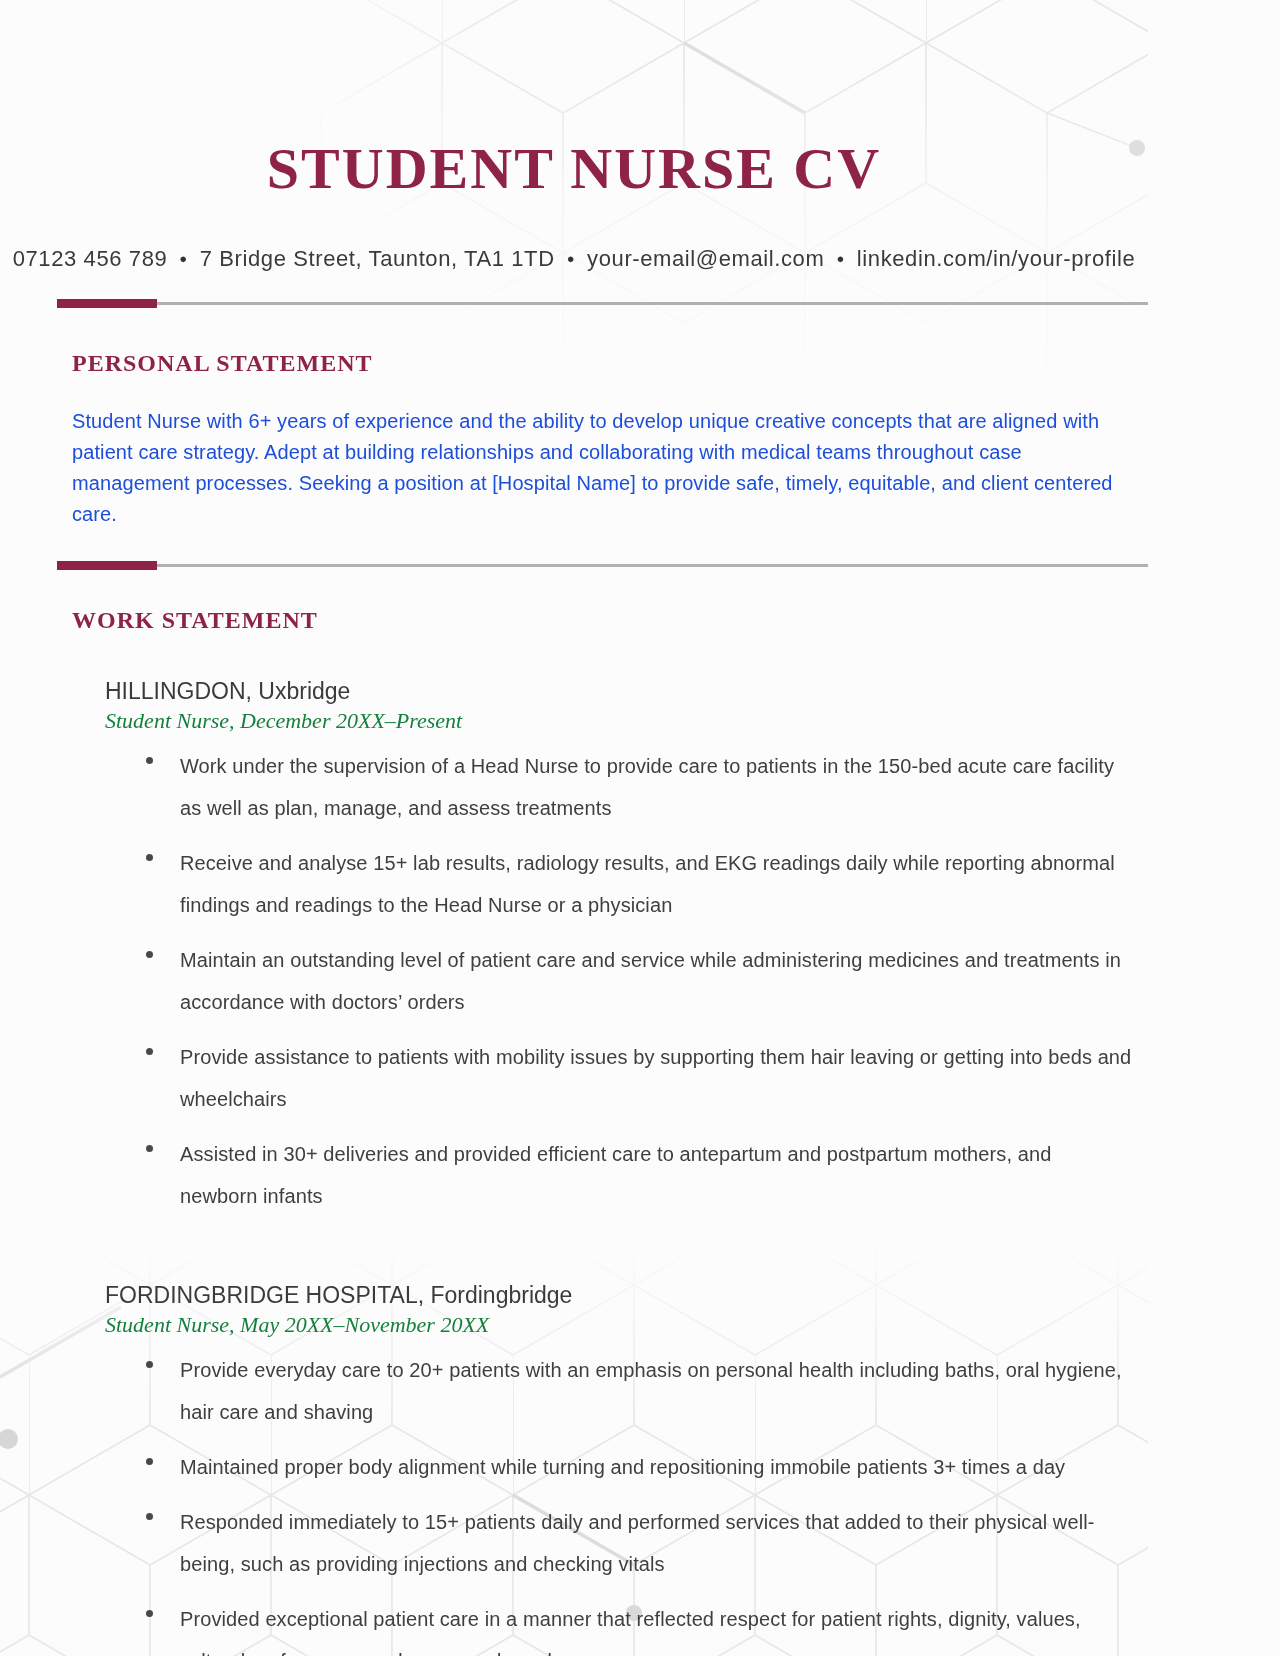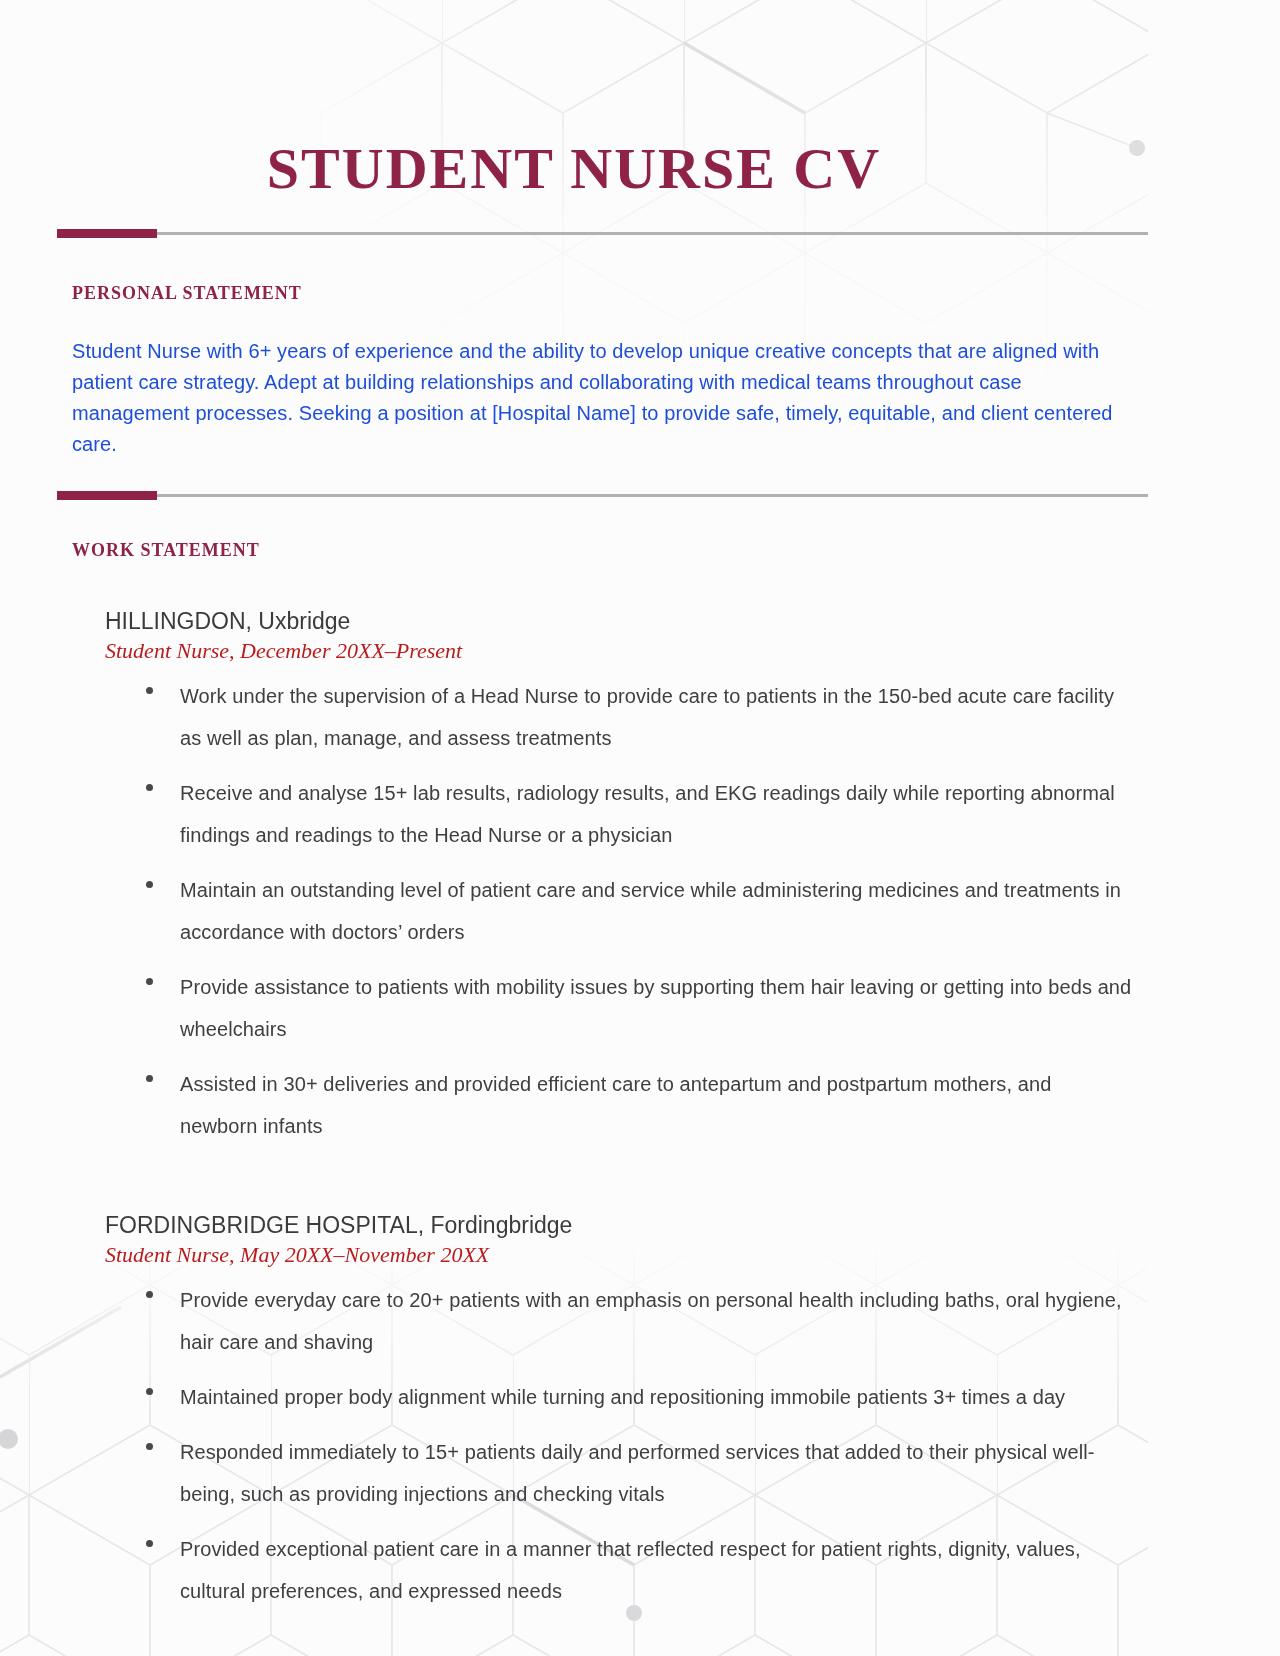--- a/index.html
+++ b/index.html
@@ -51,21 +51,21 @@
   }
   .divider .accent-block { width: 100px; height: 9px; background: #8e2247; }
   .divider .gray-line { flex: 1; height: 3px; background: #b1b1b3; }
   .divider.d1 { margin-top: 27px; }
   .divider.d2 { margin-top: 31px; }
 
   .section-heading {
     margin-left: 72px;
     font-family: "Liberation Serif", serif;
     font-weight: bold;
-    font-size: 18px;
+    font-size: 24px;
     line-height: 30px;
     letter-spacing: 1px;
     color: #8e2247;
   }
   .ps-heading { margin-top: 40px; }
   .we-heading { margin-top: 35px; }
 
   .ps-body {
     margin: 28px 0 0 72px;
     width: 1060px;
@@ -82,21 +82,21 @@
     font-family: Liberation Sans, sans-serif;
     font-size: 23px;
     line-height: 30px;
     color: #3b3b3d;
   }
   .role-dates {
     font-family: "Liberation Serif", serif;
     font-style: italic;
     font-size: 22px;
     line-height: 30px;
-    color: #b91c1c;
+    color: #15803d;
   }
   .bullets { list-style: none; margin-top: 9px; width: 1028px; }
   .bullets li {
     position: relative;
     padding-left: 75px;
     font-size: 20px;
     line-height: 42px;
     letter-spacing: 0.1px;
     margin-bottom: 13px;
     color: #3f3f41;
@@ -159,20 +159,23 @@
     <path d="M0,141 L121,71" fill="none" stroke="#dcdcdf" stroke-width="3.5"></path>
     <rect width="1280" height="420" fill="url(#fadeBottom)"></rect>
     <circle cx="634" cy="377" r="8" fill="#d9d9dc"></circle>
     <circle cx="8" cy="203" r="10" fill="#d6d6d9"></circle>
   </svg>
 
   <div class="content">
 
     <h1 class="cv-title">STUDENT NURSE CV</h1>
 
+    <div class="contact">
+      <span>07123 456 789</span><span class="sep">●</span><span>7 Bridge Street, Taunton, TA1 1TD</span><span class="sep">●</span><span>your-email@email.com</span><span class="sep">●</span><span>linkedin.com/in/your-profile</span>
+    </div>
 
     <div class="divider d1">
       <div class="accent-block"></div>
       <div class="gray-line"></div>
     </div>
 
     <div>
       <h2 class="section-heading ps-heading">PERSONAL STATEMENT</h2>
       <p class="ps-body">Student Nurse with 6+ years of experience and the ability to develop unique creative concepts that are aligned with patient care strategy. Adept at building relationships and collaborating with medical teams throughout case management processes. Seeking a position at [Hospital Name] to provide safe, timely, equitable, and client centered care.</p>
     </div>

